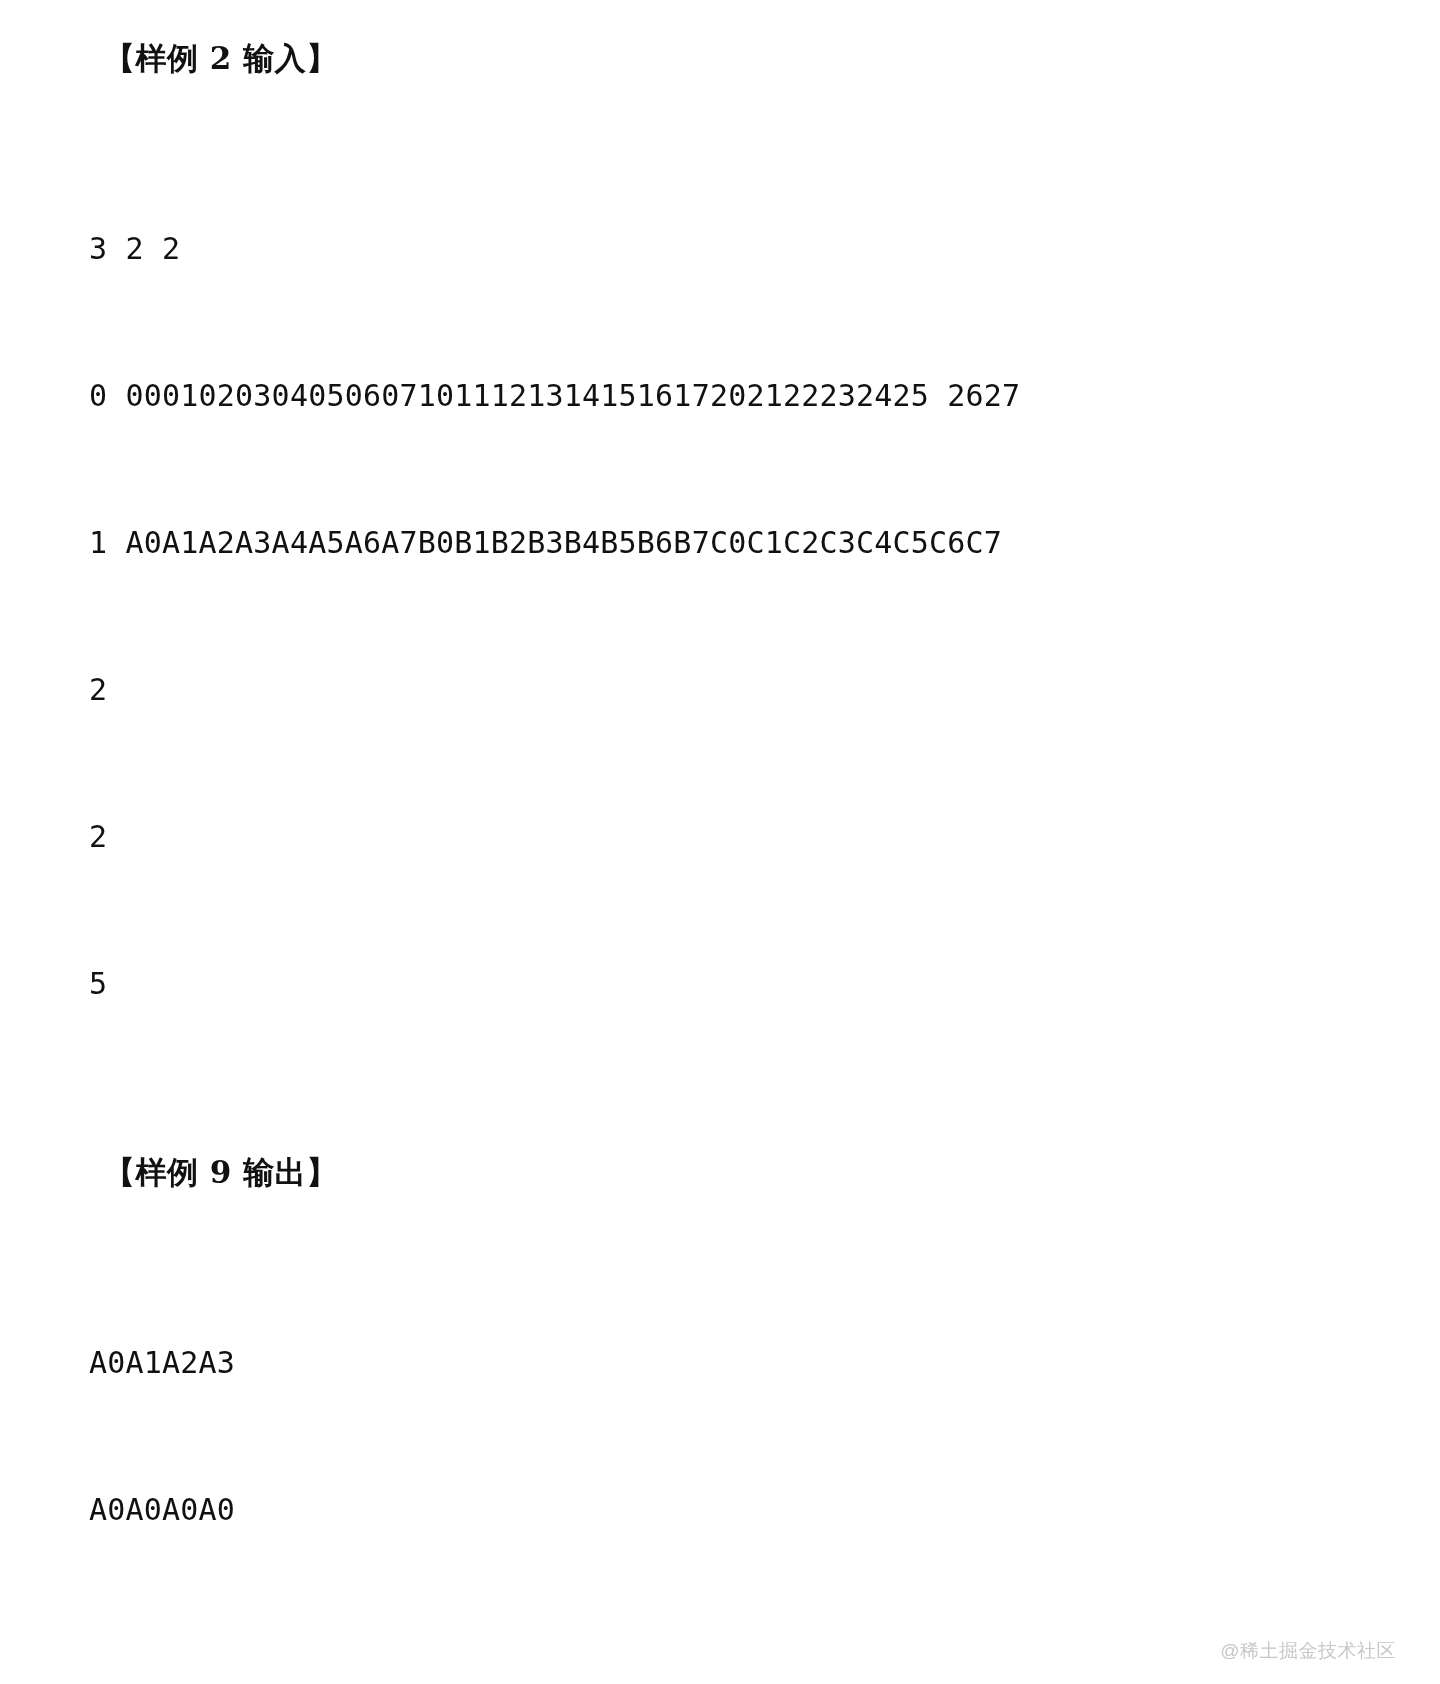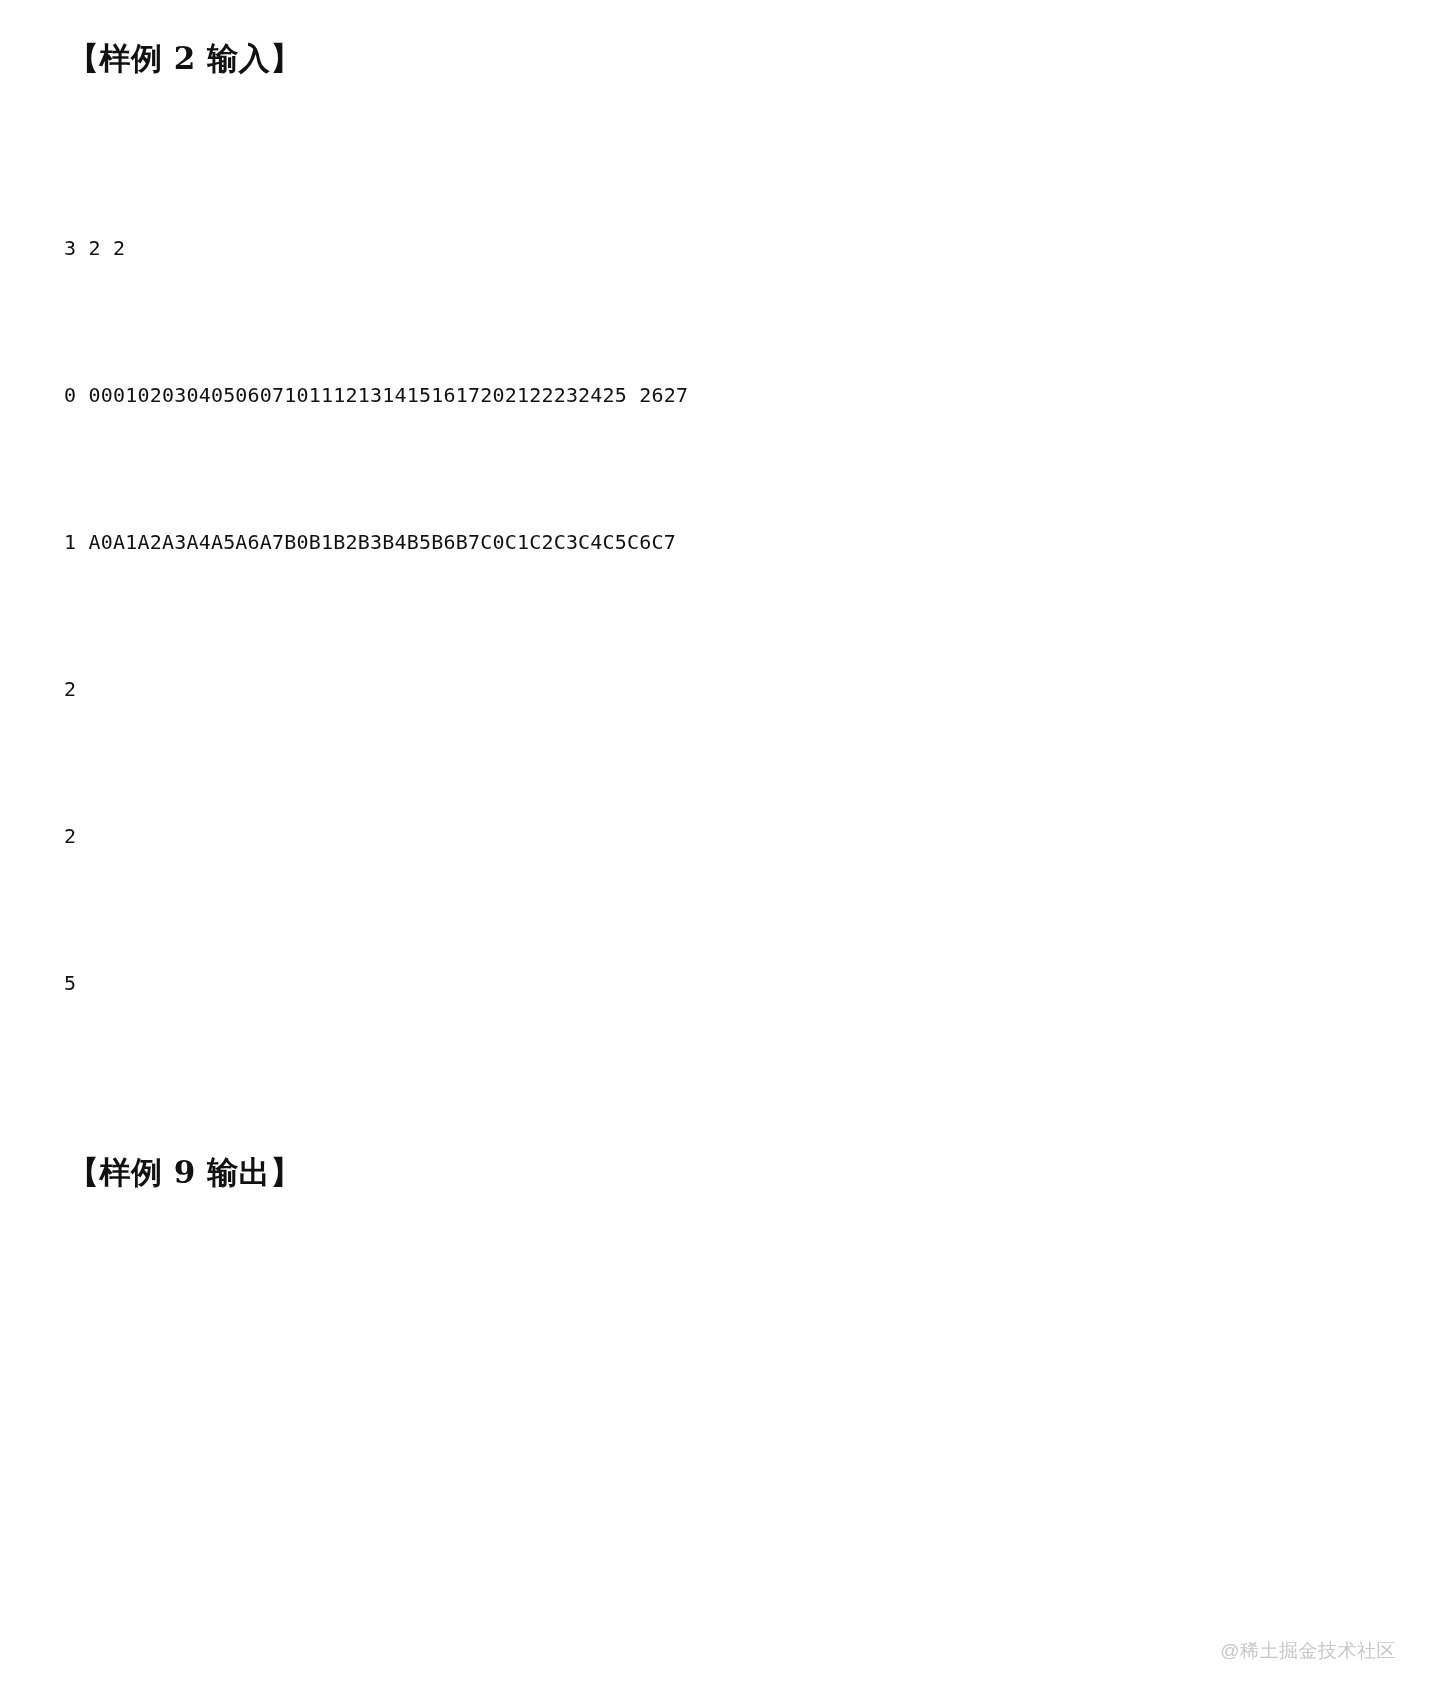--- a/index.html
+++ b/index.html
@@ -24,31 +24,31 @@
   }
 
   
   .section-heading {
     font-family: "DejaVu Serif", "Liberation Serif", serif;
     font-weight: 700;
     font-size: 31px;
     letter-spacing: 0.5px;
     color: #111;
     margin: 0;
-    padding-left: 68px;
+    padding-left: 104px;
   }
 
   
   .code-block {
     font-family: "DejaVu Sans Mono", "Liberation Mono", monospace;
-    font-size: 20px;
+    font-size: 30px;
     line-height: 49px;
     letter-spacing: 0.2px;
     color: #111;
-    padding-left: 64px;
+    padding-left: 89px;
     white-space: pre;
     font-weight: 500;
   }
   .code-line {
     white-space: pre;
   }
 
   
   .watermark {
     position: absolute;
@@ -83,19 +83,23 @@
     <div class="code-line">2</div>
     <div class="code-line">5</div>
   </div>
 
   <div class="sp-2"></div>
 
   <h2 class="section-heading">【样例 9 输出】</h2>
 
   <div class="sp-2"></div>
 
+  <div class="code-block">
+    <div class="code-line">A0A1A2A3</div>
+    <div class="code-line">A0A0A0A0</div>
+  </div>
 
   <div class="sp-2"></div>
   <div class="sp-3"></div>
 
   <div class="watermark">@稀土掘金技术社区</div>
 
 </div>
 
 </body></html>

